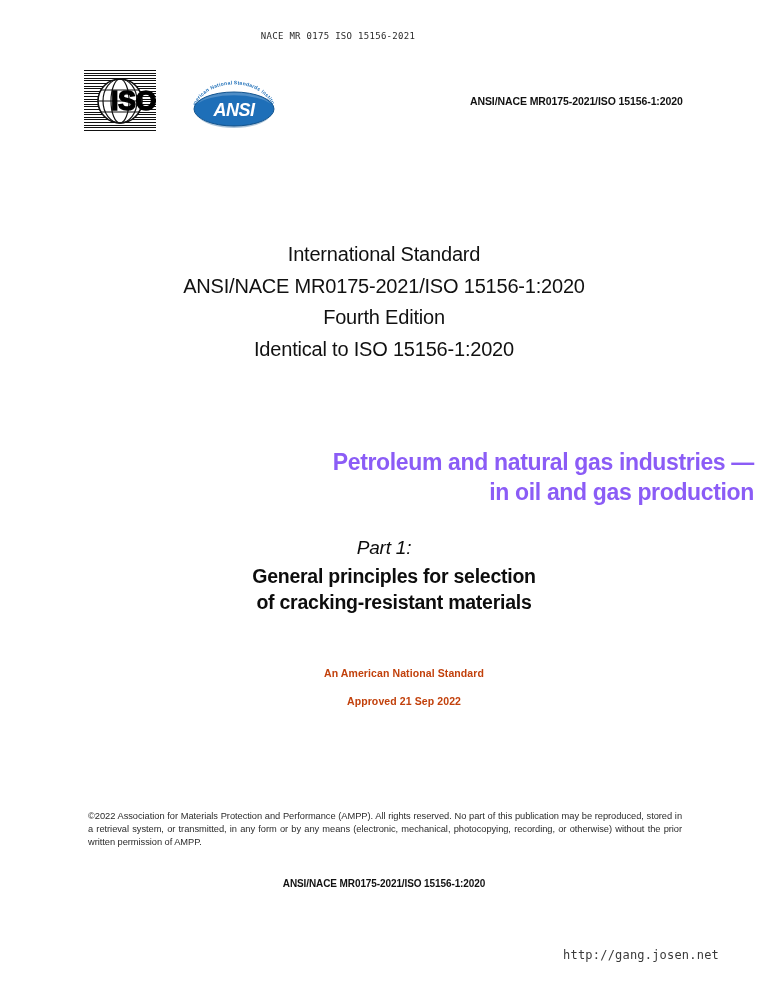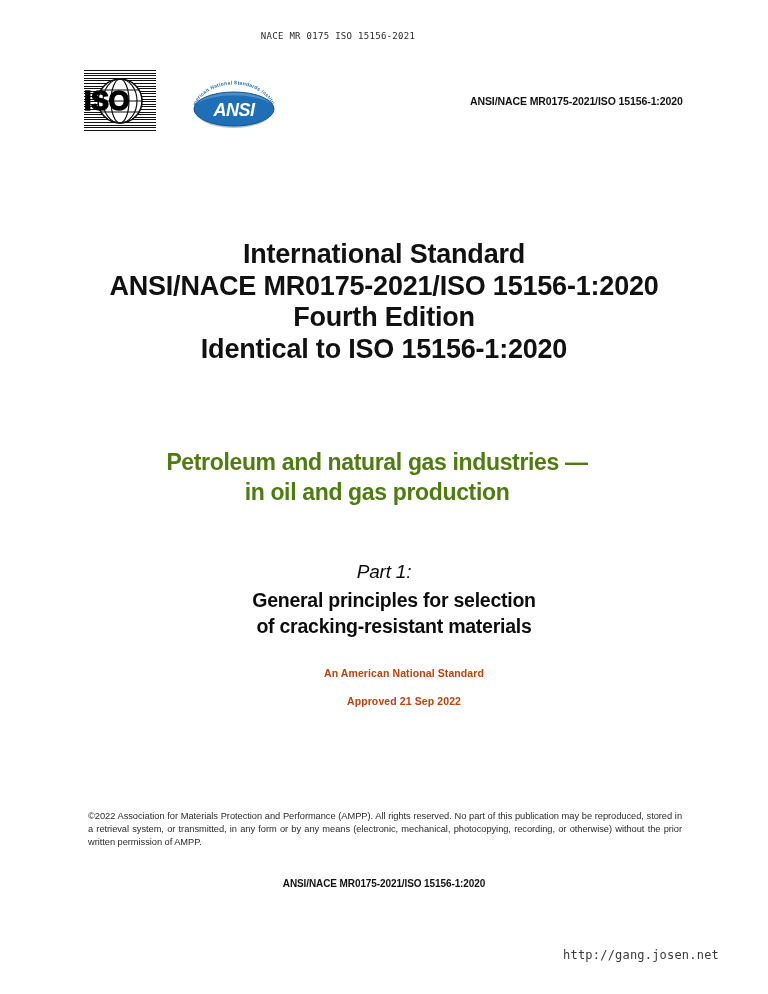--- a/index.html
+++ b/index.html
@@ -64,21 +64,21 @@
     transform: translate(-50%, -50%);
     width: 54px;
     height: 54px;
   }
   .iso-word {
     position: absolute;
     left: 0;
     top: 50%;
     transform: translateY(-50%);
     width: 72px;
-    text-align: left;
+    text-align: right;
     font-family: "Liberation Sans", sans-serif;
     font-weight: bold;
     font-size: 27px;
     letter-spacing: -0.5px;
     color: #000000;
     line-height: 1;
     -webkit-text-stroke: 1.4px #000;
   }
 
   
@@ -137,49 +137,49 @@
     color: #111;
   }
 
   
   .std-block {
     position: absolute;
     top: 239px;
     left: 0;
     width: 768px;
     text-align: center;
-    font-size: 27px;
+    font-size: 20px;
     line-height: 31.5px;
-    font-weight: bold;
+    font-weight: normal;
     letter-spacing: -0.2px;
     color: #111;
   }
 
   .title-block {
     position: absolute;
     top: 447px;
     left: 0;
     width: 754px;
-    text-align: center;
+    text-align: right;
     font-size: 23px;
     line-height: 30px;
     font-weight: bold;
     letter-spacing: -0.35px;
-    color: #4d7c0f;
+    color: #8b5cf6;
   }
   .title-block sub {
     font-size: 0.62em;
     vertical-align: baseline;
     position: relative;
     top: 0.28em;
   }
 
   .part-block {
     position: absolute;
-    top: 560px;
+    top: 536px;
     left: 0;
     width: 768px;
     text-align: center;
     color: #0d0d0d;
   }
   .part-label {
     font-size: 19px;
     font-style: italic;
     font-weight: normal;
     line-height: 24px;

